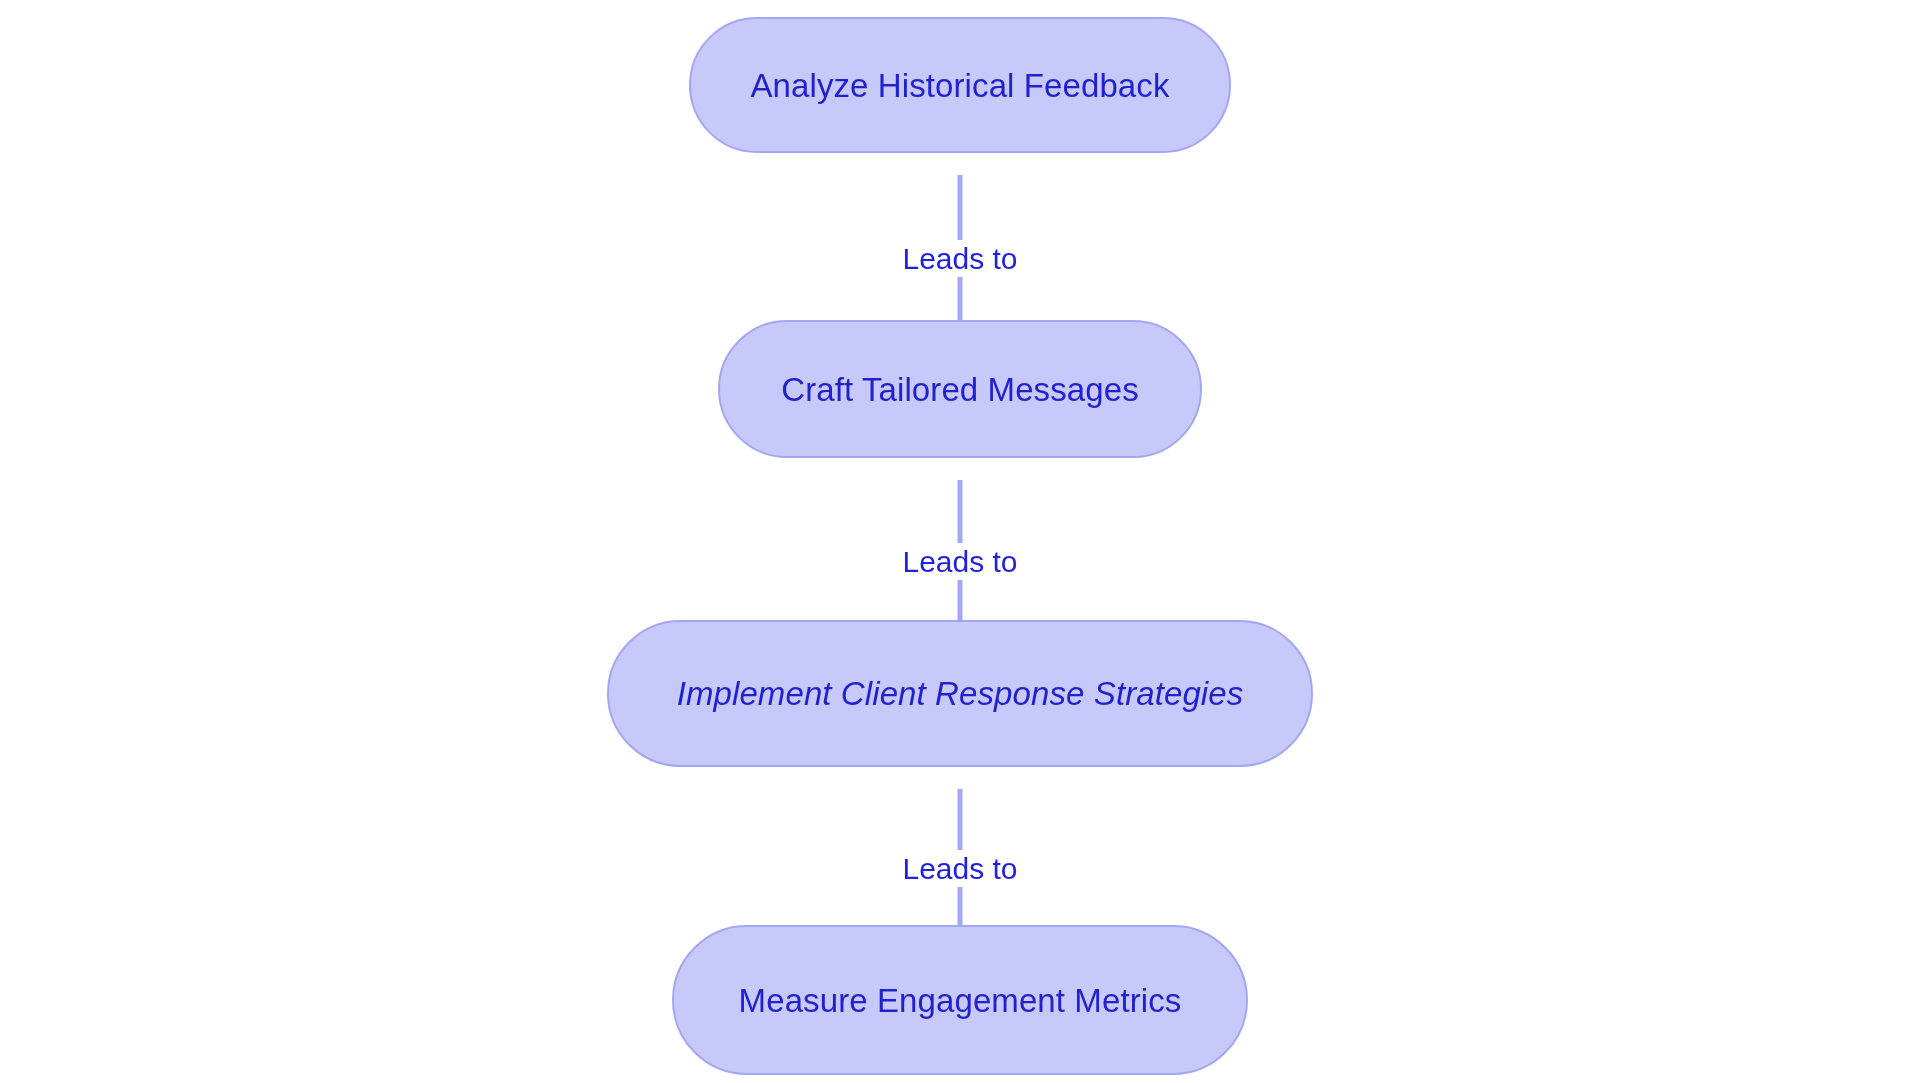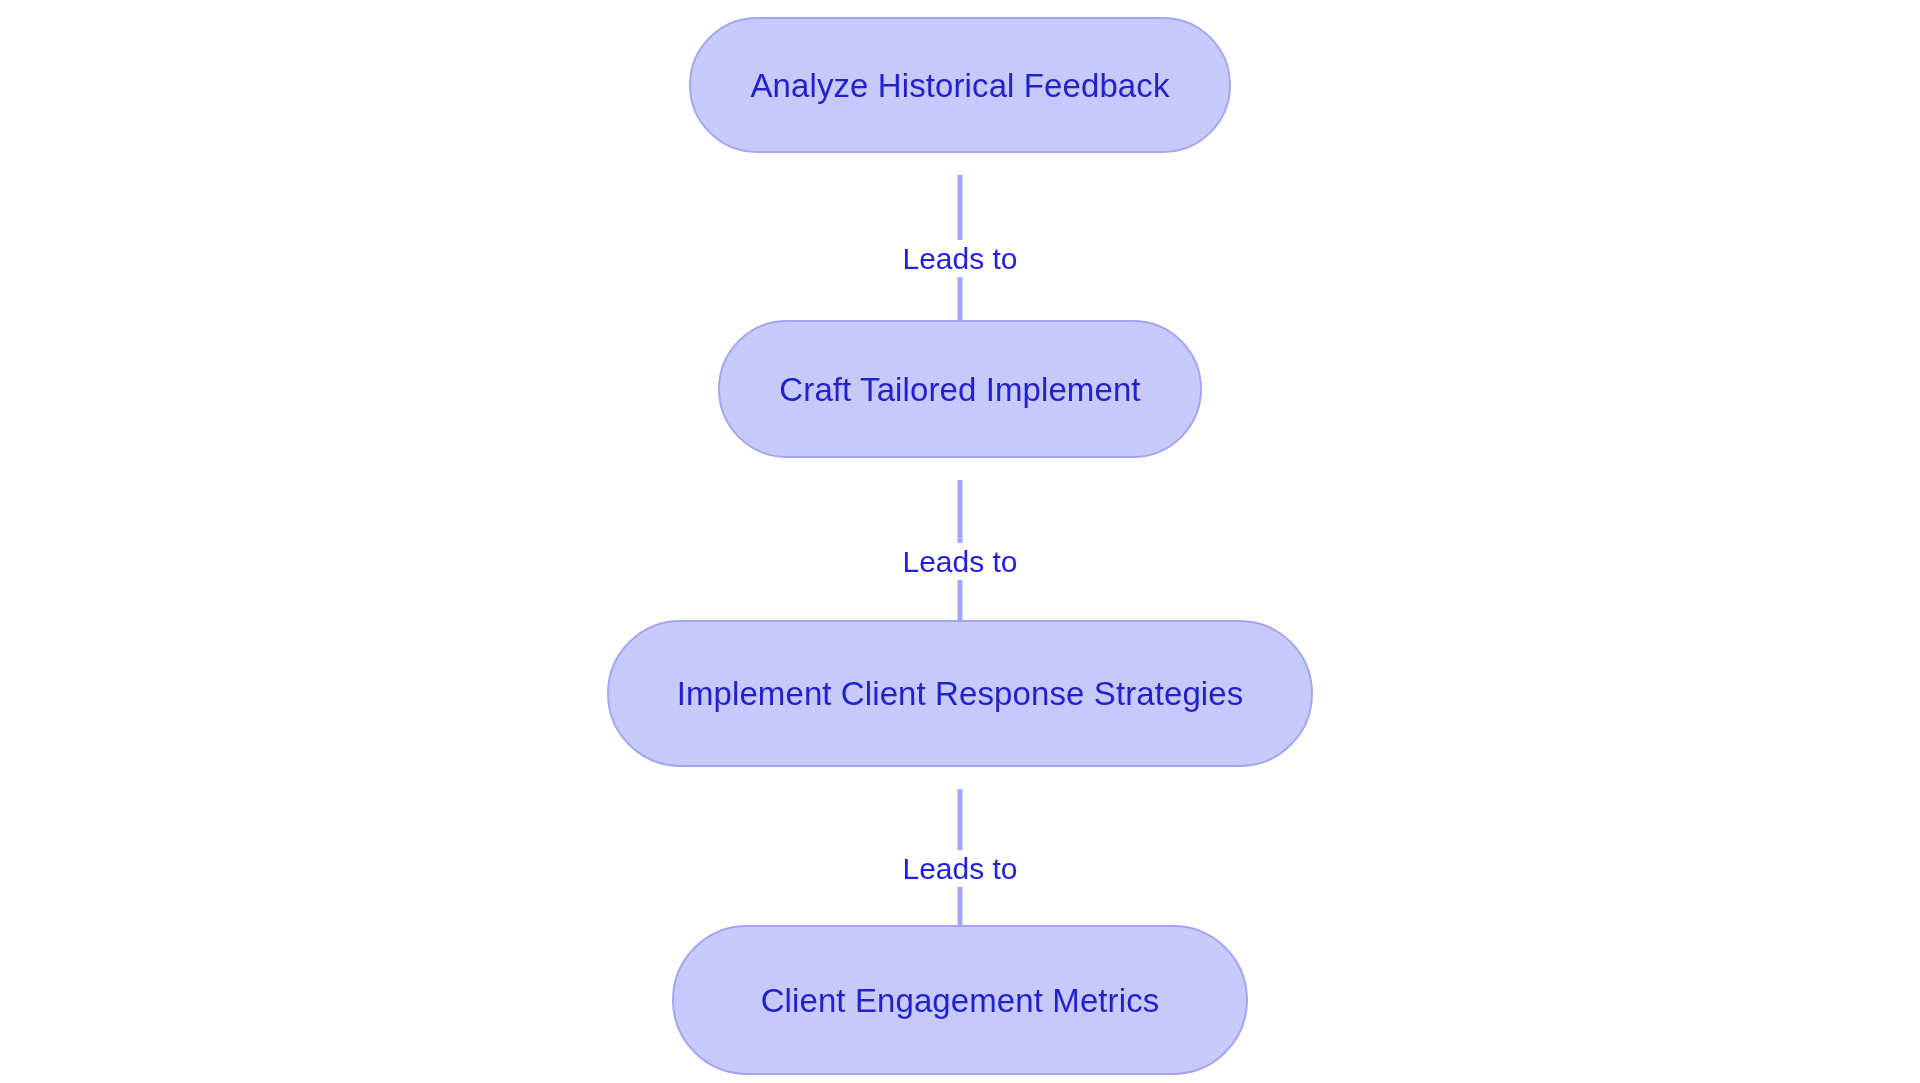--- a/index.html
+++ b/index.html
@@ -107,36 +107,36 @@
     <span class="node-label" style="color: rgb(34, 34, 204);">Analyze Historical Feedback</span>
   </div>
 
   <div class="connector" id="connector-0">
     <div class="connector-line" style="background: rgb(163, 168, 245);"></div>
     <div class="connector-arrowhead" style="border-top-color: rgb(163, 168, 245);"></div>
     <span class="connector-label" style="color: rgb(34, 34, 221); background: rgb(255, 255, 255);">Leads to</span>
   </div>
 
   <div class="node" id="node-1" style="background: rgb(200, 201, 251); border-color: rgb(163, 166, 240);">
-    <span class="node-label" style="color: rgb(34, 34, 204);">Craft Tailored Implement</span>
+    <span class="node-label" style="color: rgb(34, 34, 204);">Craft Tailored Messages</span>
   </div>
 
   <div class="connector" id="connector-1">
     <div class="connector-line" style="background: rgb(163, 168, 245);"></div>
     <div class="connector-arrowhead" style="border-top-color: rgb(163, 168, 245);"></div>
     <span class="connector-label" style="color: rgb(34, 34, 221); background: rgb(255, 255, 255);">Leads to</span>
   </div>
 
   <div class="node" id="node-2" style="background: rgb(200, 201, 251); border-color: rgb(163, 166, 240);">
-    <span class="node-label" style="color: rgb(34, 34, 204);">Implement Client Response Strategies</span>
+    <span class="node-label" style="color: rgb(34, 34, 204); font-style: italic;">Implement Client Response Strategies</span>
   </div>
 
   <div class="connector" id="connector-2">
     <div class="connector-line" style="background: rgb(163, 168, 245);"></div>
     <div class="connector-arrowhead" style="border-top-color: rgb(163, 168, 245);"></div>
     <span class="connector-label" style="color: rgb(34, 34, 221); background: rgb(255, 255, 255);">Leads to</span>
   </div>
 
   <div class="node" id="node-3" style="background: rgb(200, 201, 251); border-color: rgb(163, 166, 240);">
-    <span class="node-label" style="color: rgb(34, 34, 204);">Client Engagement Metrics</span>
+    <span class="node-label" style="color: rgb(34, 34, 204);">Measure Engagement Metrics</span>
   </div>
 
 </div>
 
 </body></html>

